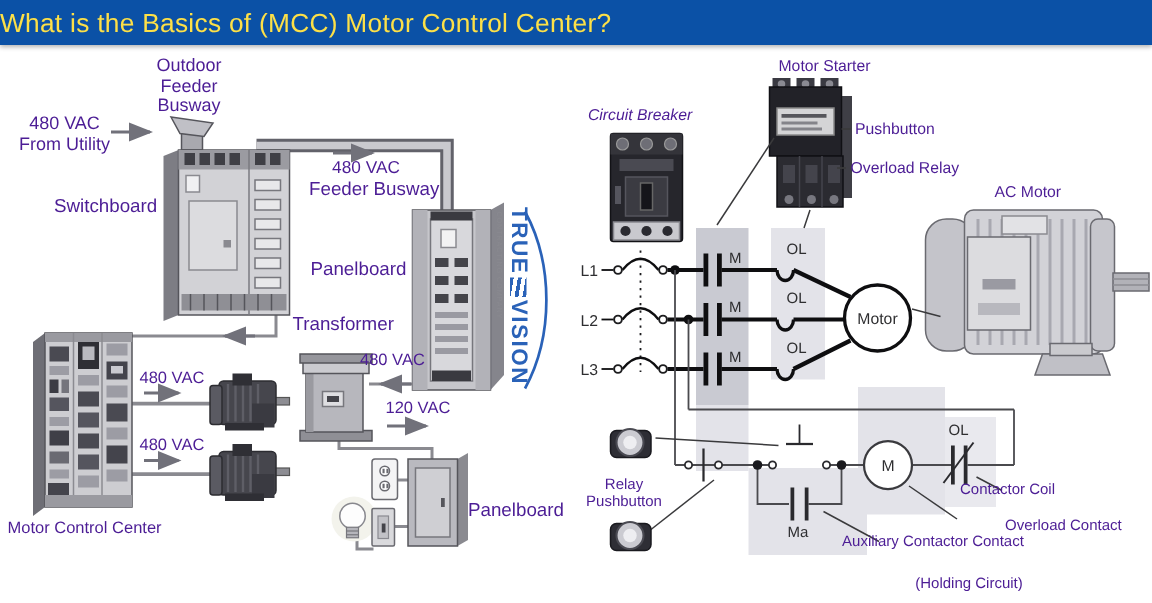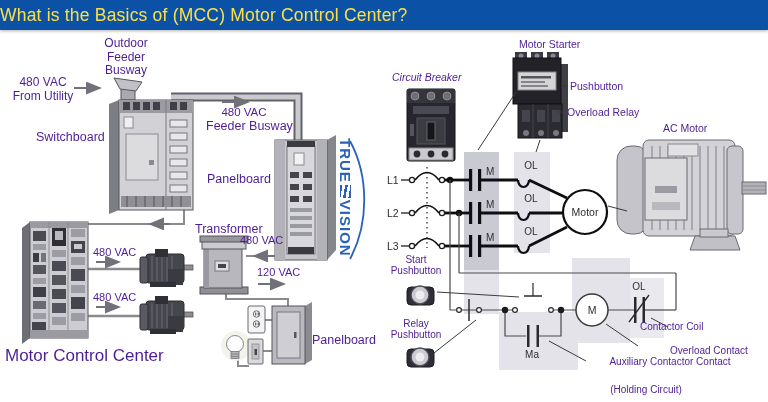--- a/index.html
+++ b/index.html
@@ -9,21 +9,21 @@
   #header{position:absolute;left:0;top:0;width:768px;height:30px;background:#0b51a6;
           box-shadow:0 1px 3px rgba(0,0,0,.3);z-index:5;}
   #header .title{width:100%;height:30px;line-height:30px;color:#fde047;
           font-size:17.5px;font-weight:normal;letter-spacing:.2px;}
   
   svg{position:absolute;left:0;top:0;z-index:1;}
   
   .lbl{position:absolute;z-index:3;color:#4c1d95;white-space:nowrap;}
   .c{text-align:center;white-space:normal;line-height:1.13;}
   .f12{font-size:12px;} .f125{font-size:12.5px;} .f115{font-size:11.5px;}
-  .f11{font-size:11px;} .f105{font-size:10.5px;} .f10{font-size:10px;} .f135{font-size:17px;}
+  .f11{font-size:11px;} .f105{font-size:10.5px;} .f10{font-size:10px;} .f135{font-size:11px;}
   
   #logo{position:absolute;left:329px;top:138px;width:40px;height:126px;z-index:3;}
   #logo .tagline{position:absolute;left:0px;top:3px;writing-mode:vertical-rl;
       font-size:4.8px;color:#8a8a90;letter-spacing:.6px;}
   #logo .name{position:absolute;left:8px;top:0px;writing-mode:vertical-rl;
       font-size:15px;font-weight:bold;color:#2a62b8;letter-spacing:1px;}
   #logo .bars{display:inline-block;width:11px;height:13px;margin:2px 0;
       background:repeating-linear-gradient(100deg,#2a62b8 0 2.5px,transparent 2.5px 5.2px);}
 </style>
 </head>
@@ -388,39 +388,38 @@
       <text x="639" y="290" font-size="10" text-anchor="middle">OL</text>
     </g>
   </svg>
 
   <div class="lbl c f12" style="left:92px;top:37px;width:68px;">Outdoor Feeder Busway</div>
   <div class="lbl c f12" style="left:6px;top:76px;width:74px;">480 VAC From Utility</div>
   <div class="lbl f125" style="left:36px;top:130px;">Switchboard</div>
   <div class="lbl f125" style="left:206px;top:75px;margin-top:44px;">Feeder Busway</div>
   <div class="lbl c f115" style="left:216px;top:106px;width:56px;">480 VAC</div>
   <div class="lbl f125" style="left:207px;top:172px;">Panelboard</div>
-  <div class="lbl f125" style="left:195px;top:222px;">Transformer</div>
+  <div class="lbl f125" style="left:195px;top:209px;">Transformer</div>
   <div class="lbl f11" style="left:240px;top:234px;">480 VAC</div>
   <div class="lbl f11" style="left:257px;top:266px;">120 VAC</div>
   <div class="lbl f125" style="left:312px;top:333px;">Panelboard</div>
   <div class="lbl f135" style="left:5px;top:346px;">Motor Control Center</div>
   <div class="lbl f11" style="left:93px;top:246px;">480 VAC</div>
   <div class="lbl f11" style="left:93px;top:291px;">480 VAC</div>
 
   <div class="lbl f105" style="left:392px;top:71px;font-style:italic;">Circuit Breaker</div>
   <div class="lbl f105" style="left:519px;top:38px;">Motor Starter</div>
   <div class="lbl f105" style="left:570px;top:80px;">Pushbutton</div>
   <div class="lbl f105" style="left:567px;top:106px;">Overload Relay</div>
   <div class="lbl f105" style="left:663px;top:122px;">AC Motor</div>
 
-  <div class="lbl c f10" style="left:386px;top:254px;width:60px;">Start Pushbutton</div>
   <div class="lbl c f10" style="left:386px;top:318px;width:60px;">Relay Pushbutton</div>
   <div class="lbl f10" style="left:670px;top:319px;margin-top:26px;">Overload Contact</div>
   <div class="lbl f10" style="left:640px;top:321px;">Contactor Coil</div>
-  <div class="lbl c f10" style="left:584px;top:356px;width:172px;">Auxiliary Contactor Contact</div>
+  <div class="lbl c f10" style="left:536px;top:356px;width:172px;">Auxiliary Contactor Contact</div>
   <div class="lbl c f10" style="left:560px;top:384px;width:172px;text-align:center;">(Holding Circuit)</div>
 
   <div id="logo">
     <div class="tagline">CONTRACTING COMPANY</div>
     <div class="name">
       <span>TRUE</span><span class="bars"></span><span>VISION</span>
     </div>
   </div>
 
 </div>

